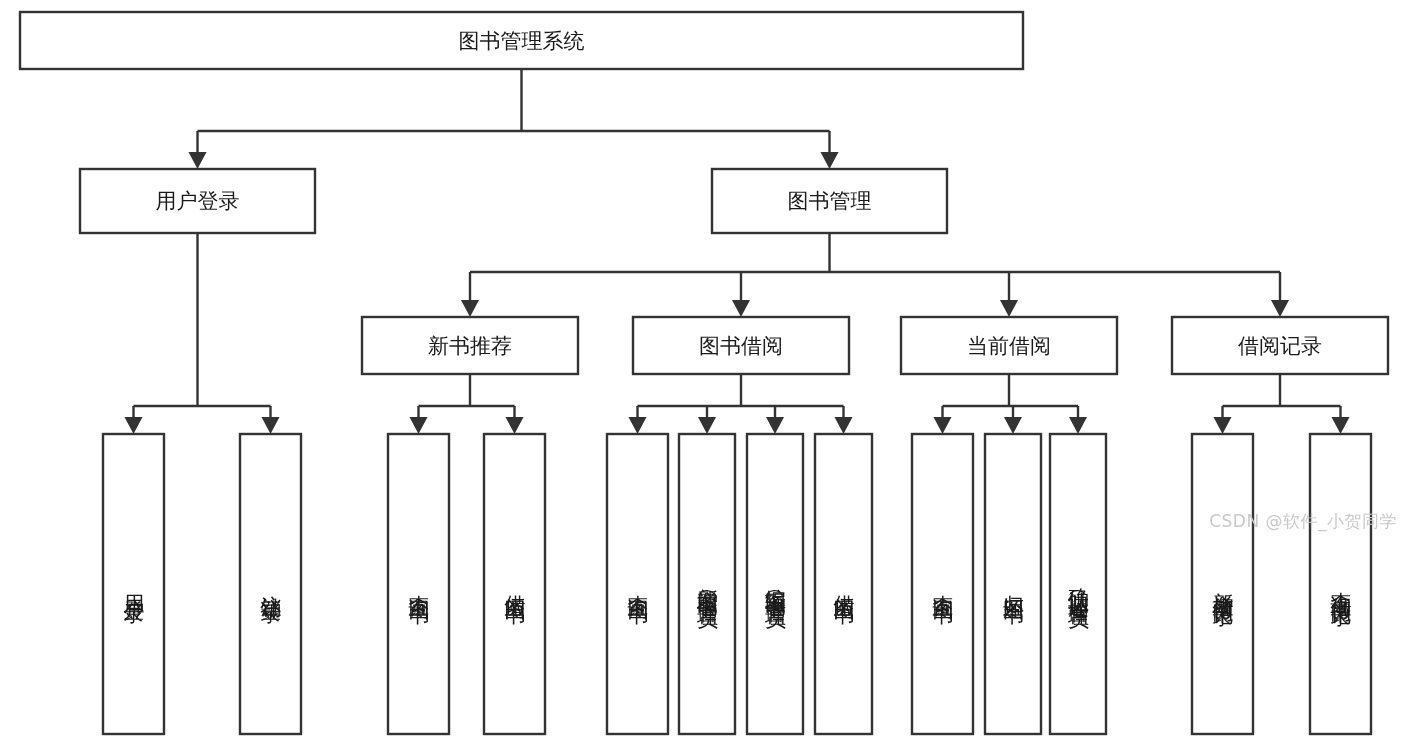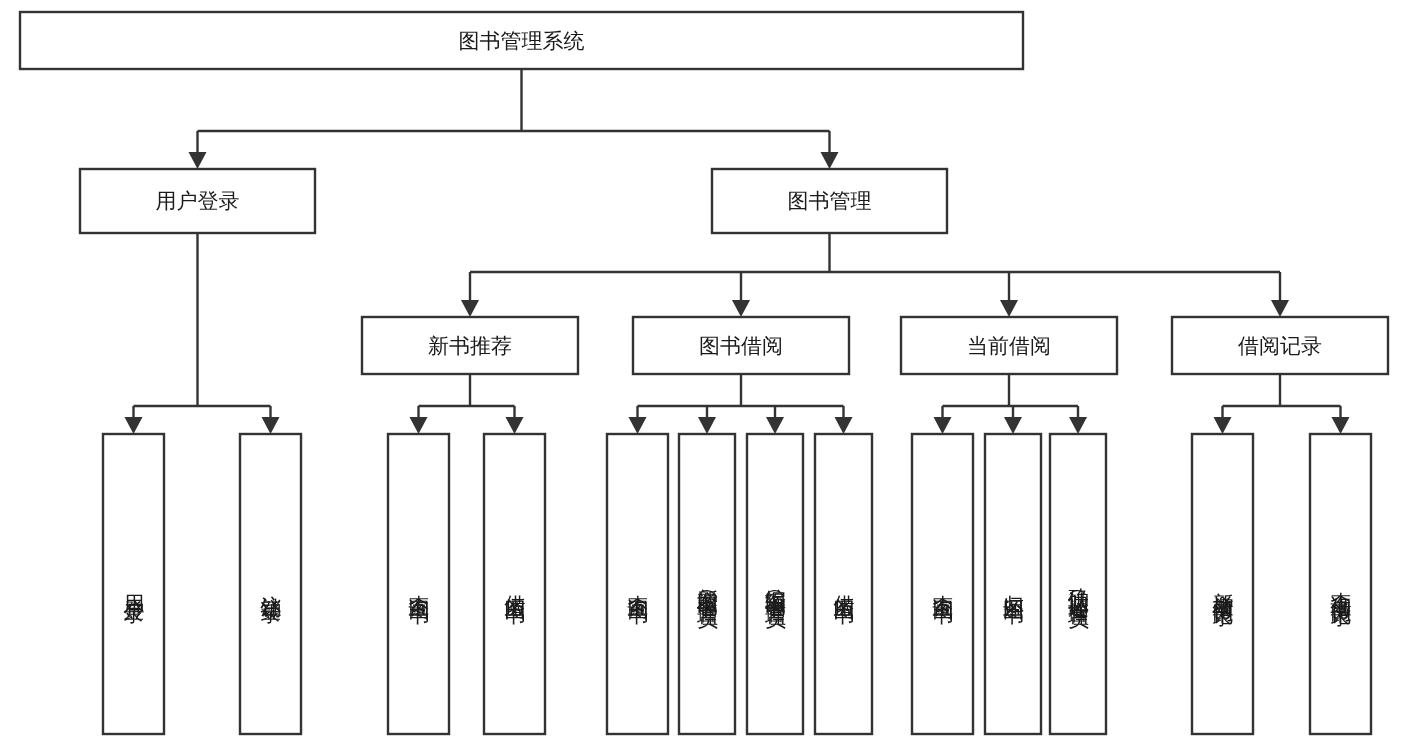--- a/index.html
+++ b/index.html
@@ -235,13 +235,14 @@
       <div class="vlabel-wrap" style="left: 1050px; top: 434px; width: 56px; height: 300px;">
         <span class="vlabel-text">确认归还（管理员）</span>
       </div>
       <div class="vlabel-wrap" style="left: 1192px; top: 434px; width: 61px; height: 300px;">
         <span class="vlabel-text">新增借阅记录</span>
       </div>
       <div class="vlabel-wrap" style="left: 1310px; top: 434px; width: 61px; height: 300px;">
         <span class="vlabel-text">查询借阅记录</span>
       </div>
     </div>
+  <div class="watermark">CSDN @软件_小贺同学</div>
 </div>
 
 </body></html>

